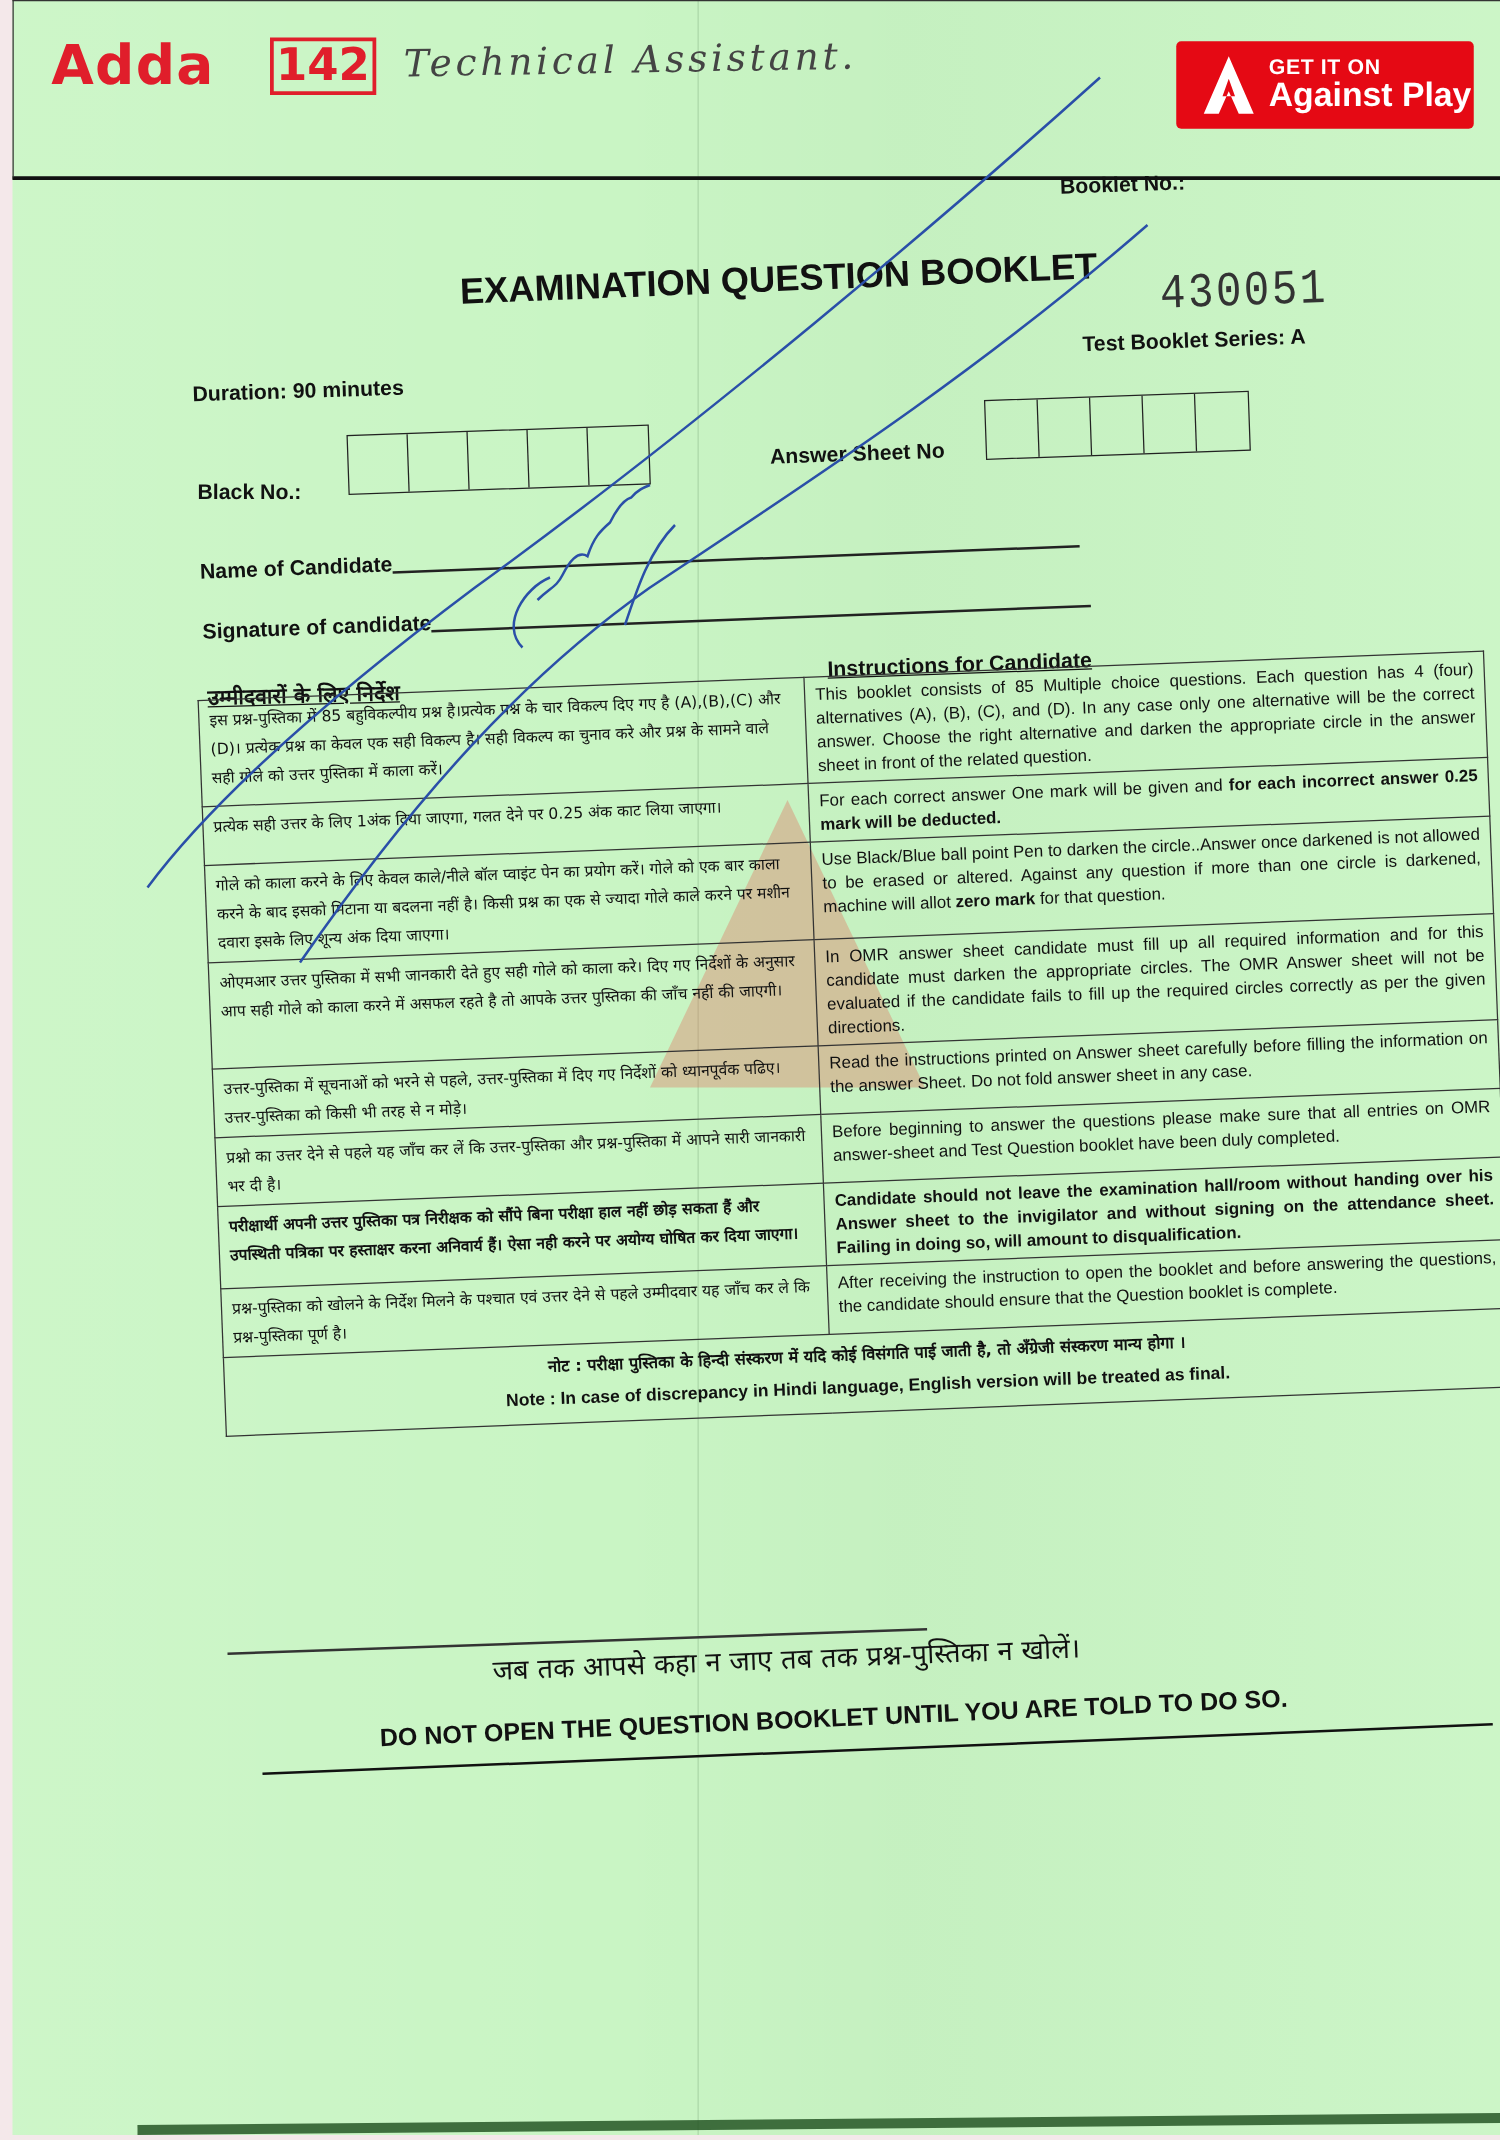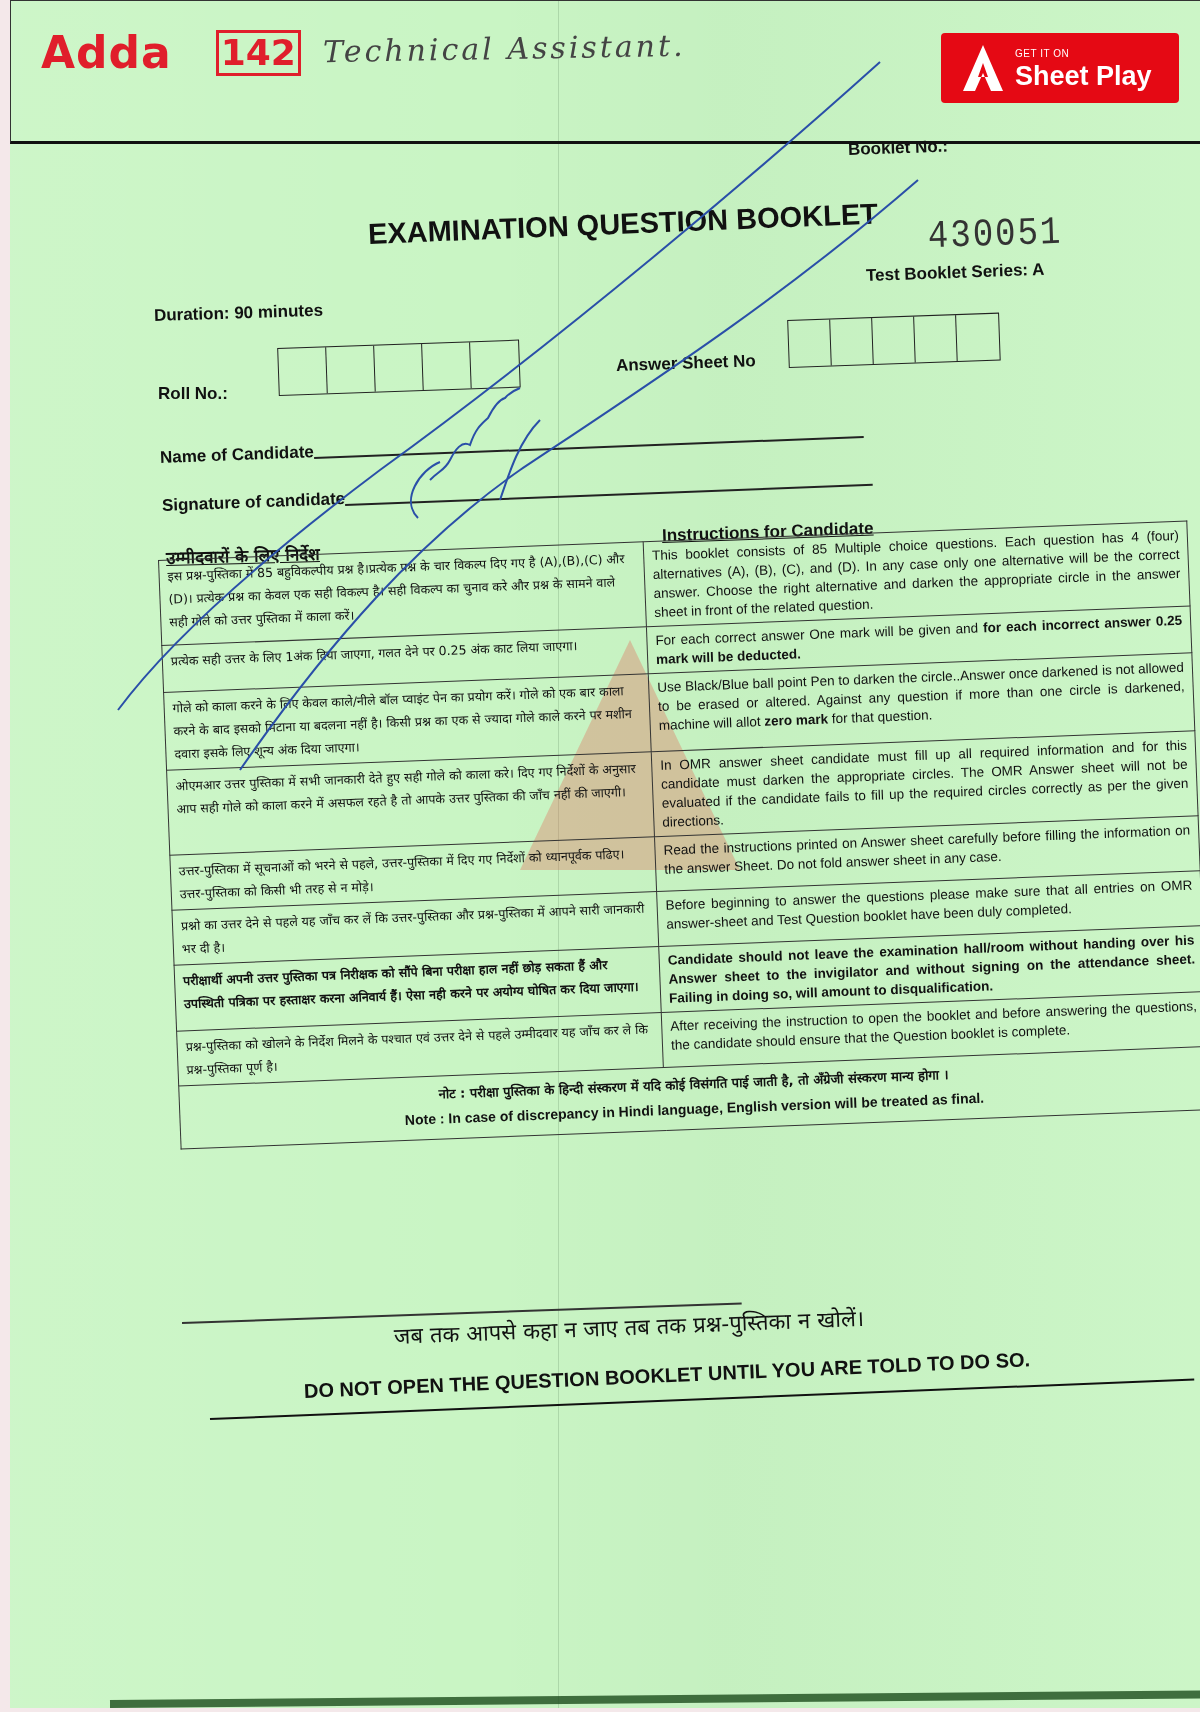--- a/index.html
+++ b/index.html
@@ -27,21 +27,21 @@
   .hand-title {
     position:absolute; left:312px; top:30px; font-family:"DejaVu Serif", serif; font-style:italic;
     font-size:30px; color:#444; letter-spacing:3px; transform:rotate(-1deg);
   }
   .gplay {
     position:absolute; left:930px; top:32px; width:238px; height:70px; background:#e50914;
     border-radius:4px; display:flex; align-items:center; color:#fff; cursor:pointer;
   }
   .gplay .tri { margin-left:20px; width:44px; height:50px; }
   .gplay .txt { margin-left:10px; }
-  .gplay .small { font-size:10px; letter-spacing:0.5px; line-height:15px; }
+  .gplay .small { font-size:17px; letter-spacing:0.5px; line-height:15px;font-weight:bold; }
   .gplay .big { font-size:27px; font-weight:bold; line-height:30px; }
 
   .rot { position:absolute; transform-origin:left center; color:#111; }
   .booklet-no { left:838px; top:140px; font-weight:bold; font-size:17px; transform:rotate(-2deg); }
   .exam-title { left:358px; top:218px; font-weight:bold; font-size:29px; transform:rotate(-2.3deg); }
   .booklet-num { left:918px; top:218px; font-family:"Liberation Mono", monospace; font-size:34px; color:#333; letter-spacing:2px; transform:rotate(-2deg) scaleY(1.15); }
   .series { left:856px; top:266px; font-weight:bold; font-size:17px; transform:rotate(-2deg); }
   .duration { left:144px; top:306px; font-weight:bold; font-size:17px; transform:rotate(-1.8deg); }
   .roll-label { left:148px; top:384px; font-weight:bold; font-size:17px; }
   .ans-label { left:606px; top:356px; font-weight:bold; font-size:17px; transform:rotate(-2deg); }
@@ -99,32 +99,32 @@
       <span class="logo-adda">Adda</span>
       <span class="logo-num">142</span>
     </div>
     <div class="hand-title">Technical Assistant.</div>
     <div class="gplay">
       <svg class="tri" viewBox="0 0 44 50">
         <path d="M22 2 L42 48 L30 48 L22 30 L14 48 L2 48 Z M22 20 L17 34 L27 34 Z" fill="#fff"></path>
       </svg>
       <div class="txt">
         <div class="small">GET IT ON</div>
-        <div class="big">Sheet Play</div>
+        <div class="big">Against Play</div>
       </div>
     </div>
   </div>
 
   <div class="rot booklet-no">Booklet No.:</div>
   <div class="rot exam-title">EXAMINATION QUESTION BOOKLET</div>
   <div class="rot booklet-num">430051</div>
   <div class="rot series">Test Booklet Series: A</div>
   <div class="rot duration">Duration: 90 minutes</div>
 
-  <div class="rot roll-label">Roll No.:</div>
+  <div class="rot roll-label">Black No.:</div>
   <div class="boxes roll-boxes">
     <div class="cell"></div>
     <div class="cell"></div>
     <div class="cell"></div>
     <div class="cell"></div>
     <div class="cell"></div>
   </div>
 
   <div class="rot ans-label">Answer Sheet No</div>
   <div class="boxes ans-boxes">

